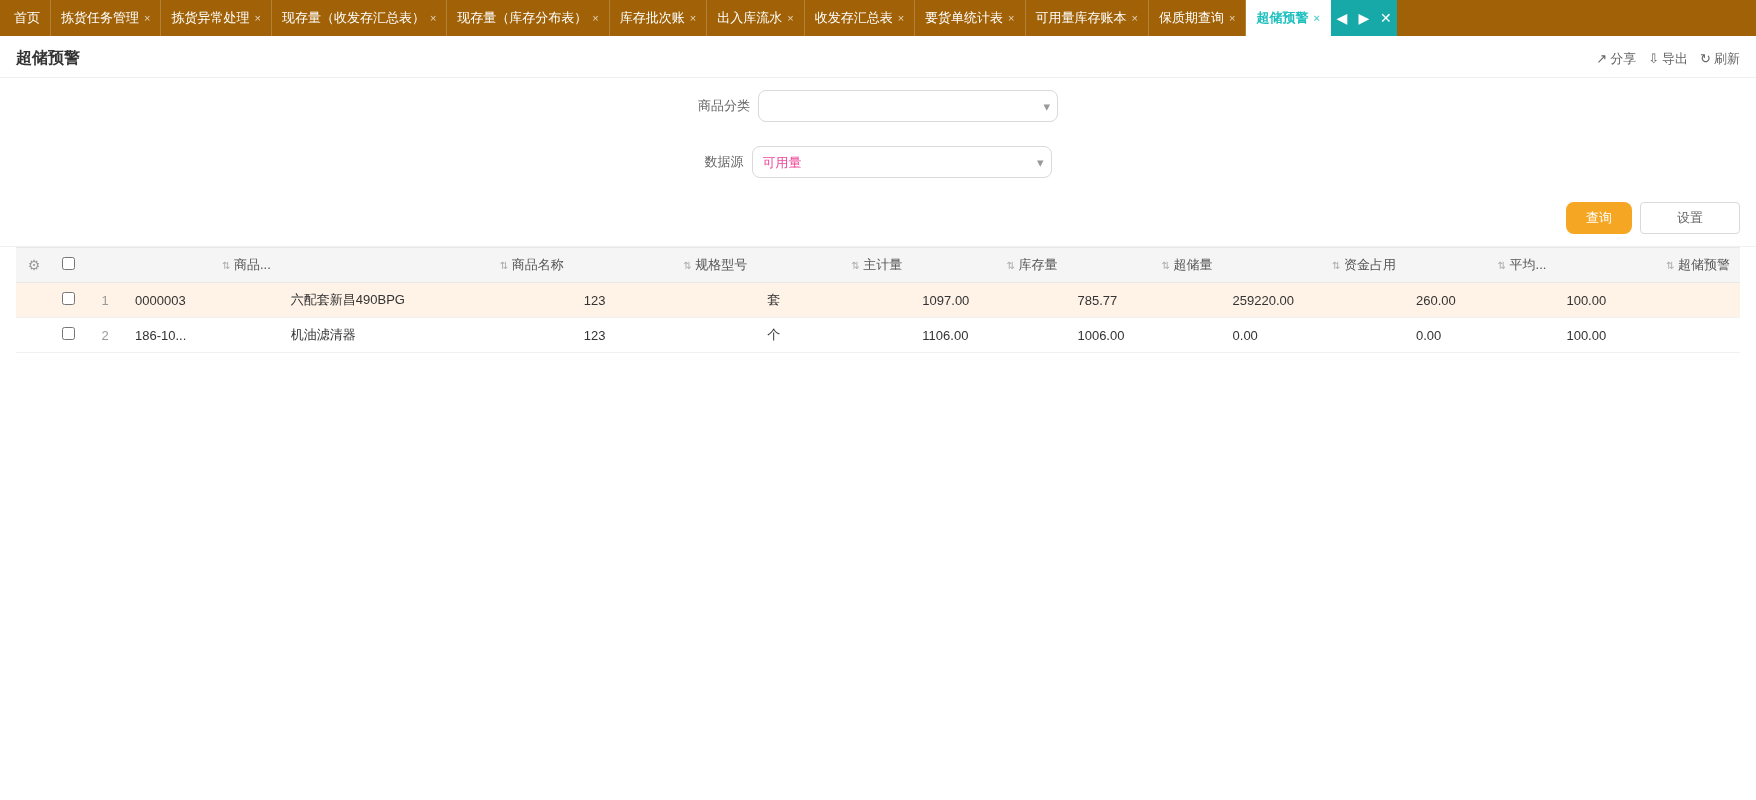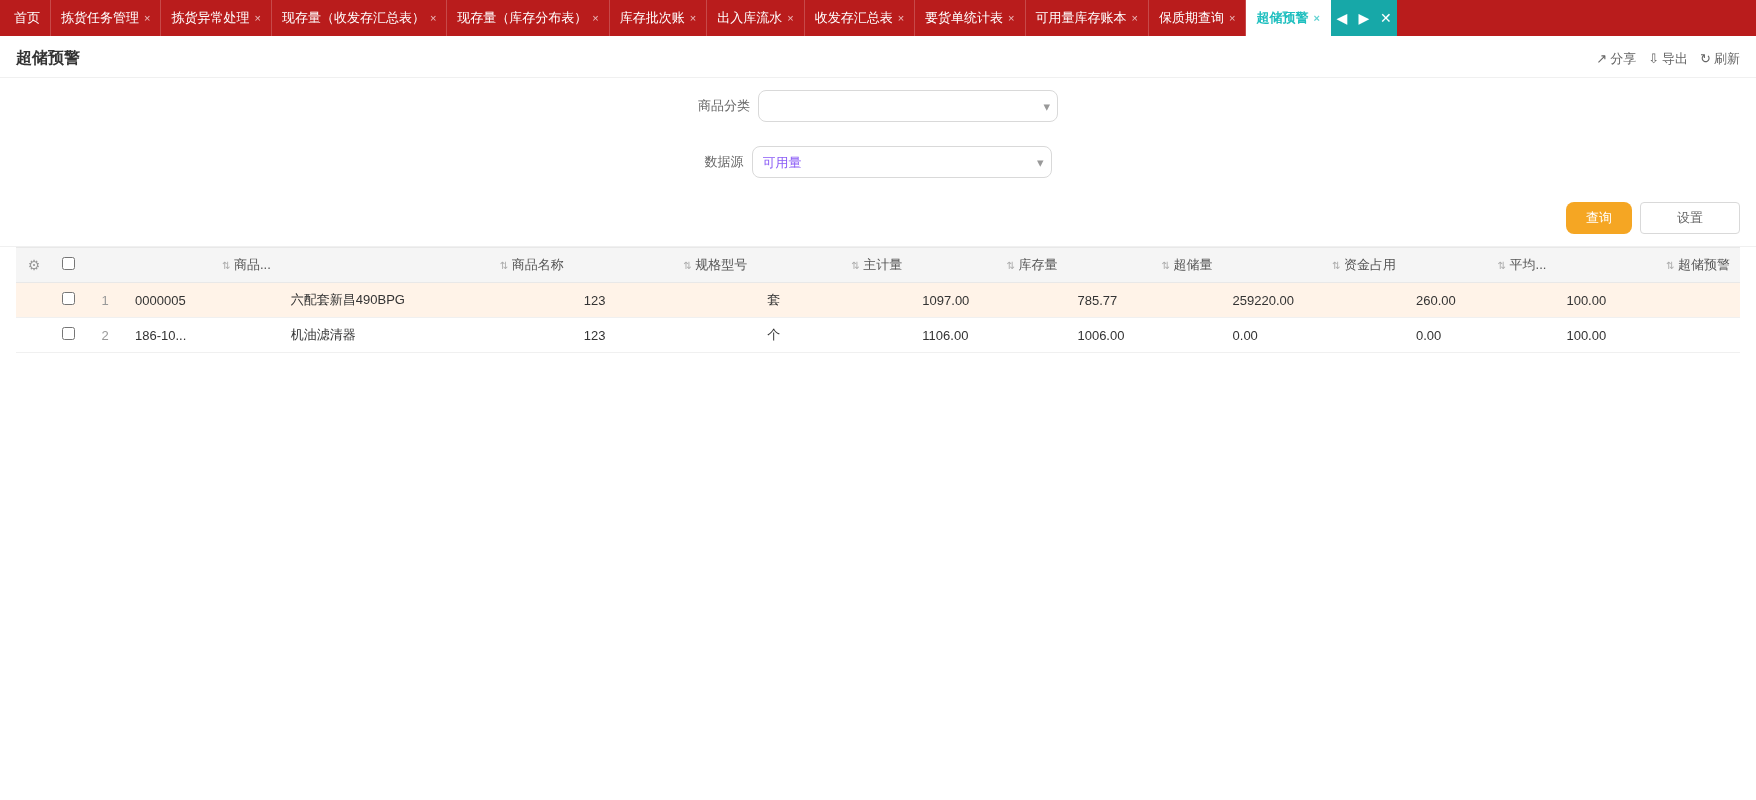--- a/index.html
+++ b/index.html
@@ -1,20 +1,20 @@
 <!DOCTYPE html>
 <html><head>
   <meta charset="utf-8">
   <style>
     * { box-sizing: border-box; margin: 0; padding: 0; }
     body { font-family: "Microsoft YaHei", "PingFang SC", Arial, sans-serif; font-size: 13px; background: #f5f5f5; color: #333; }
 
     
     .top-nav {
-      background: #b91c1c;
+      background: #a16207;
       display: flex;
       align-items: center;
       height: 36px;
       padding: 0 4px;
       overflow: hidden;
     }
     .nav-tab {
       display: flex;
       align-items: center;
       padding: 0 10px;
@@ -103,21 +103,21 @@
       display: inline-flex;
       align-items: center;
     }
     .filter-select-wrapper select {
       width: 300px;
       height: 32px;
       border: 1px solid #d9d9d9;
       border-radius: 8px;
       padding: 0 30px 0 10px;
       font-size: 13px;
-      color: #8b5cf6;
+      color: #ec4899;
       background: #fff;
       appearance: none;
       cursor: pointer;
     }
     .filter-select-wrapper .chevron {
       position: absolute;
       right: 8px;
       color: #999;
       pointer-events: none;
     }
@@ -351,21 +351,21 @@
           </th>
         </tr>
       </thead>
       <tbody id="table-body">
       <tr class="row-highlight">
     <td class="col-settings"></td>
     <td class="col-checkbox">
       <input type="checkbox" style="">
     </td>
     <td class="row-num">1</td>
-    <td>0000005</td>
+    <td>0000003</td>
     <td>六配套新昌490BPG</td>
     <td>123</td>
     <td>套</td>
     <td>1097.00</td>
     <td>785.77</td>
     <td>259220.00</td>
     <td>260.00</td>
     <td>100.00</td>
   </tr>
           <tr>

